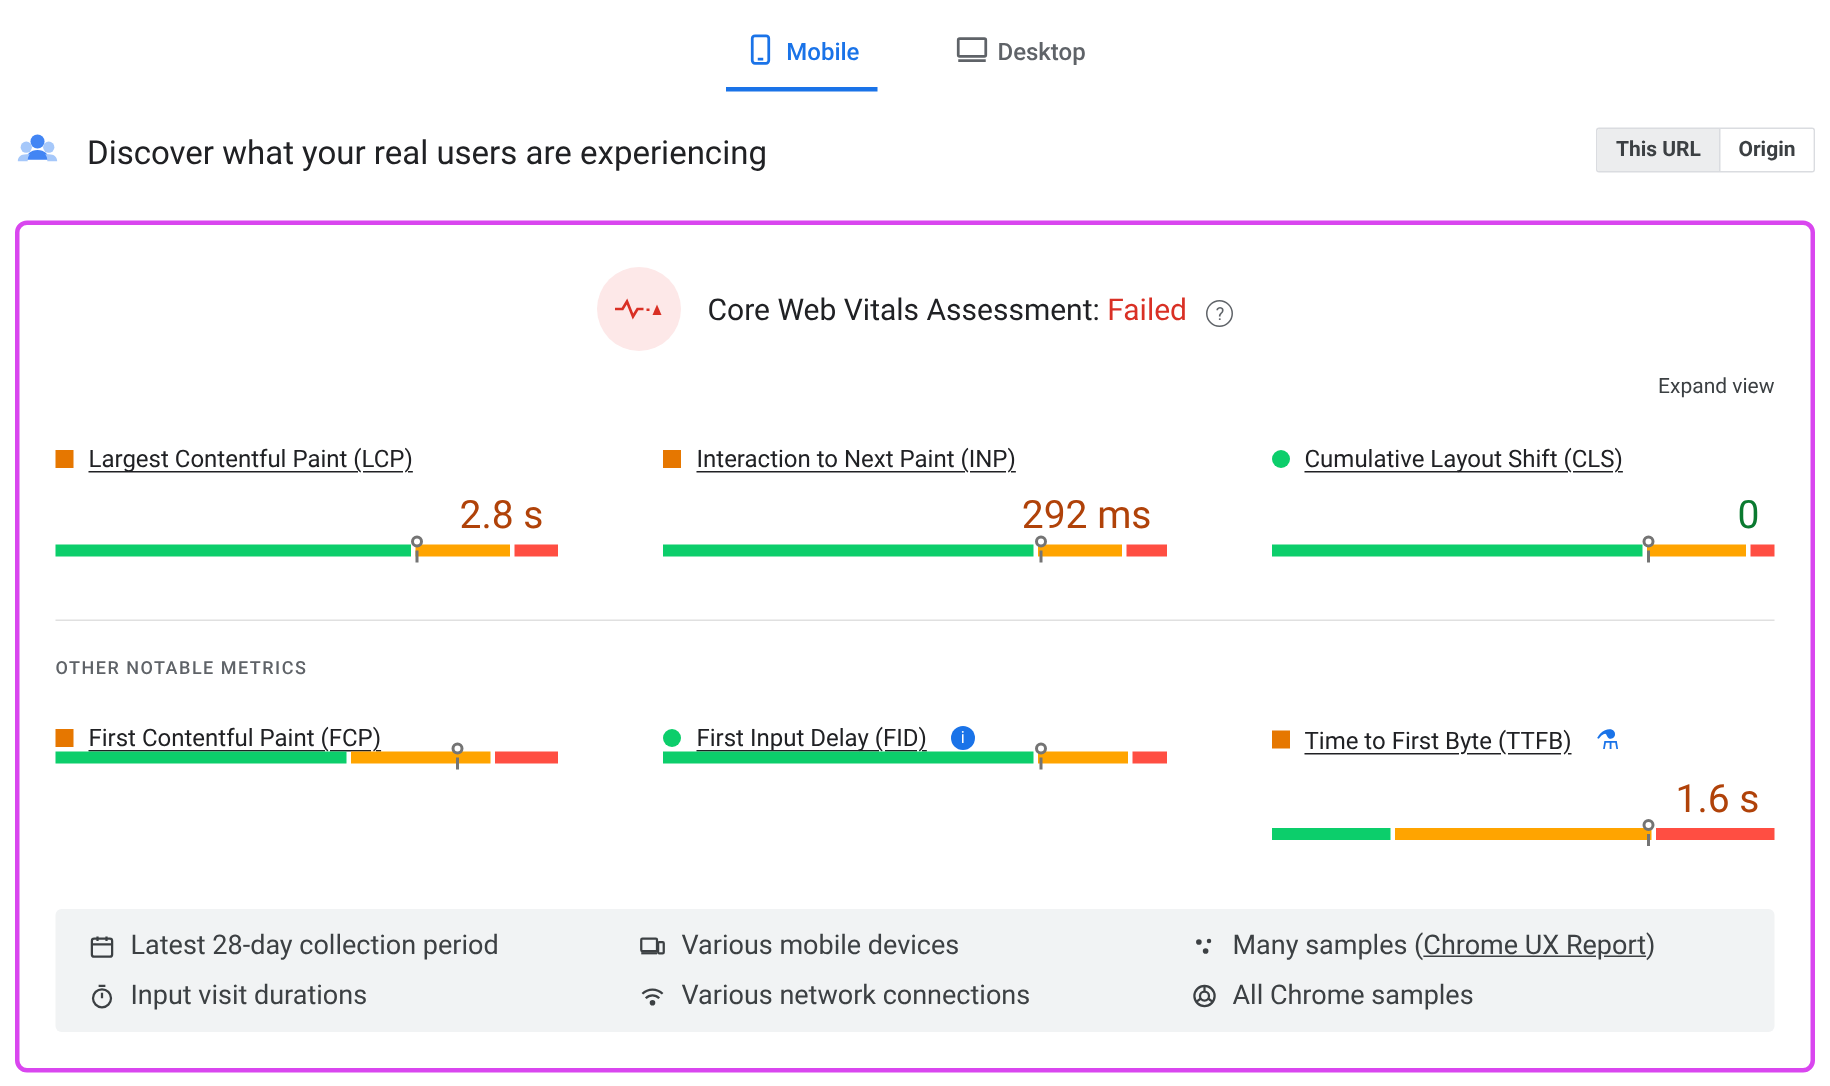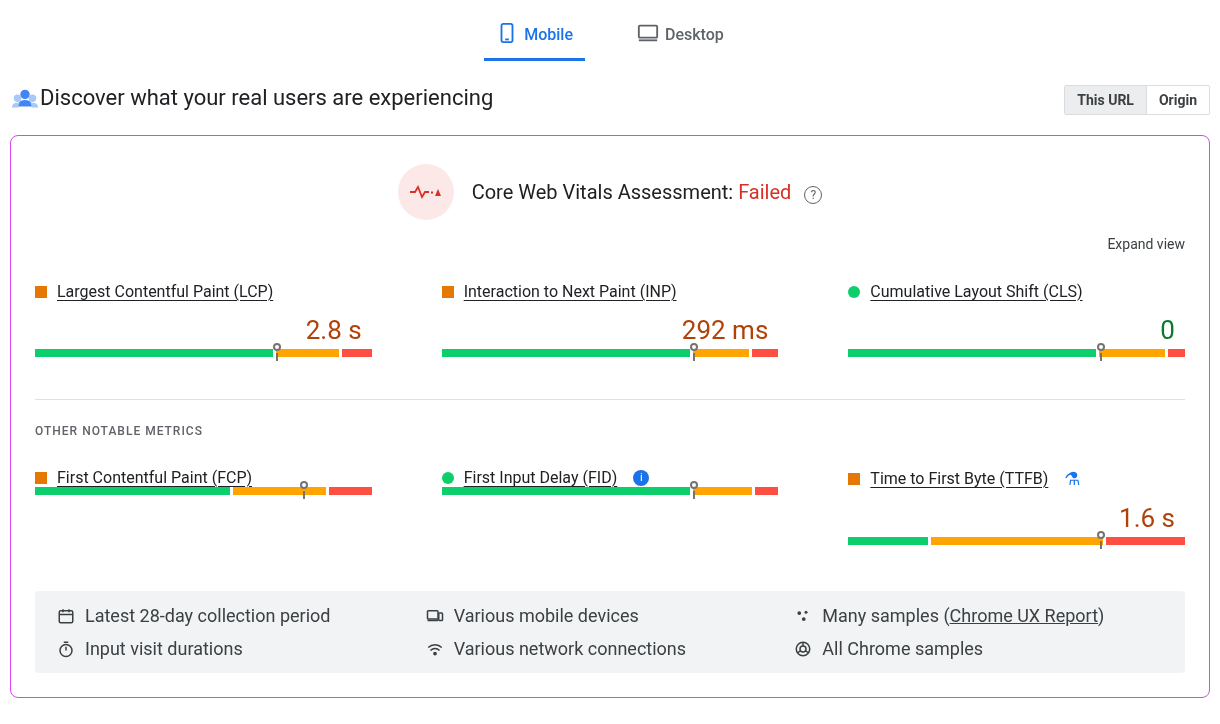--- a/index.html
+++ b/index.html
@@ -2,28 +2,28 @@
 <html><head>
 <meta charset="utf-8">
 <style>
 * { box-sizing: border-box; margin: 0; padding: 0; }
 body { font-family: -apple-system, BlinkMacSystemFont, "Segoe UI", Roboto, Arial, sans-serif; background: #fff; color: #202124; width: 1220px; }
 .tabs { display: flex; justify-content: center; gap: 40px; padding: 12px 0 0; }
 .tab { display: flex; align-items: flex-end; gap: 6px; padding: 10px 12px 14px; font-size: 16px; font-weight: 500; cursor: pointer; color: #5f6368; border-bottom: 3px solid transparent; }
 .tab.active { color: #1a73e8; border-bottom-color: #1a73e8; }
 .tab svg { width: 22px; height: 22px; }
 .header-row { display: flex; align-items: center; justify-content: space-between; padding: 24px 10px 16px 10px; }
-.header-left { display: flex; align-items: flex-start; }
+.header-left { display: flex; align-items: flex-end; gap: 18px; }
 .header-left svg { width: 30px; height: 30px; }
 .header-title { font-size: 22px; font-weight: 400; }
 .toggle-group { display: flex; border: 1px solid #dadce0; border-radius: 2px; overflow: hidden; font-weight: bold; }
 .toggle-btn { padding: 6px 12px; font-size: 14px; background: #fff; cursor: pointer; color: #3c4043; }
 .toggle-btn.active { background: #ecedee; }
 .toggle-btn + .toggle-btn { border-left: 1px solid #dadce0; }
-.card { border: 1px solid #d946ef; border-radius: 8px; margin: 4px 10px 20px; padding: 28px 24px 24px; }
+.card { border: 3px solid #d946ef; border-radius: 8px; margin: 16px 10px 20px; padding: 28px 24px 24px; }
 .assessment-row { display: flex; align-items: center; justify-content: center; gap: 18px; }
 .assess-icon { width: 56px; height: 56px; border-radius: 50%; background: #fde8e8; display: flex; align-items: center; justify-content: center; }
 .assess-icon svg { color: #d93025; }
 .assess-text { font-size: 20px; }
 .assess-status { color: #d93025; }
 .help-icon { width: 18px; height: 18px; border: 1.3px solid #5f6368; border-radius: 50%; display: inline-flex; align-items: center; justify-content: center; font-size: 12px; color: #5f6368; margin-left: 8px; cursor: pointer; }
 .expand-row { text-align: right; font-size: 14px; color: #3c4043; margin-top: 16px; cursor: pointer; }
 .metrics-grid { display: grid; grid-template-columns: 1fr 1fr 1fr; gap: 40px 70px; margin-top: 30px; }
 .metric-header { display: flex; align-items: center; gap: 10px; }
 .bullet { width: 12px; height: 12px; flex-shrink: 0; }

